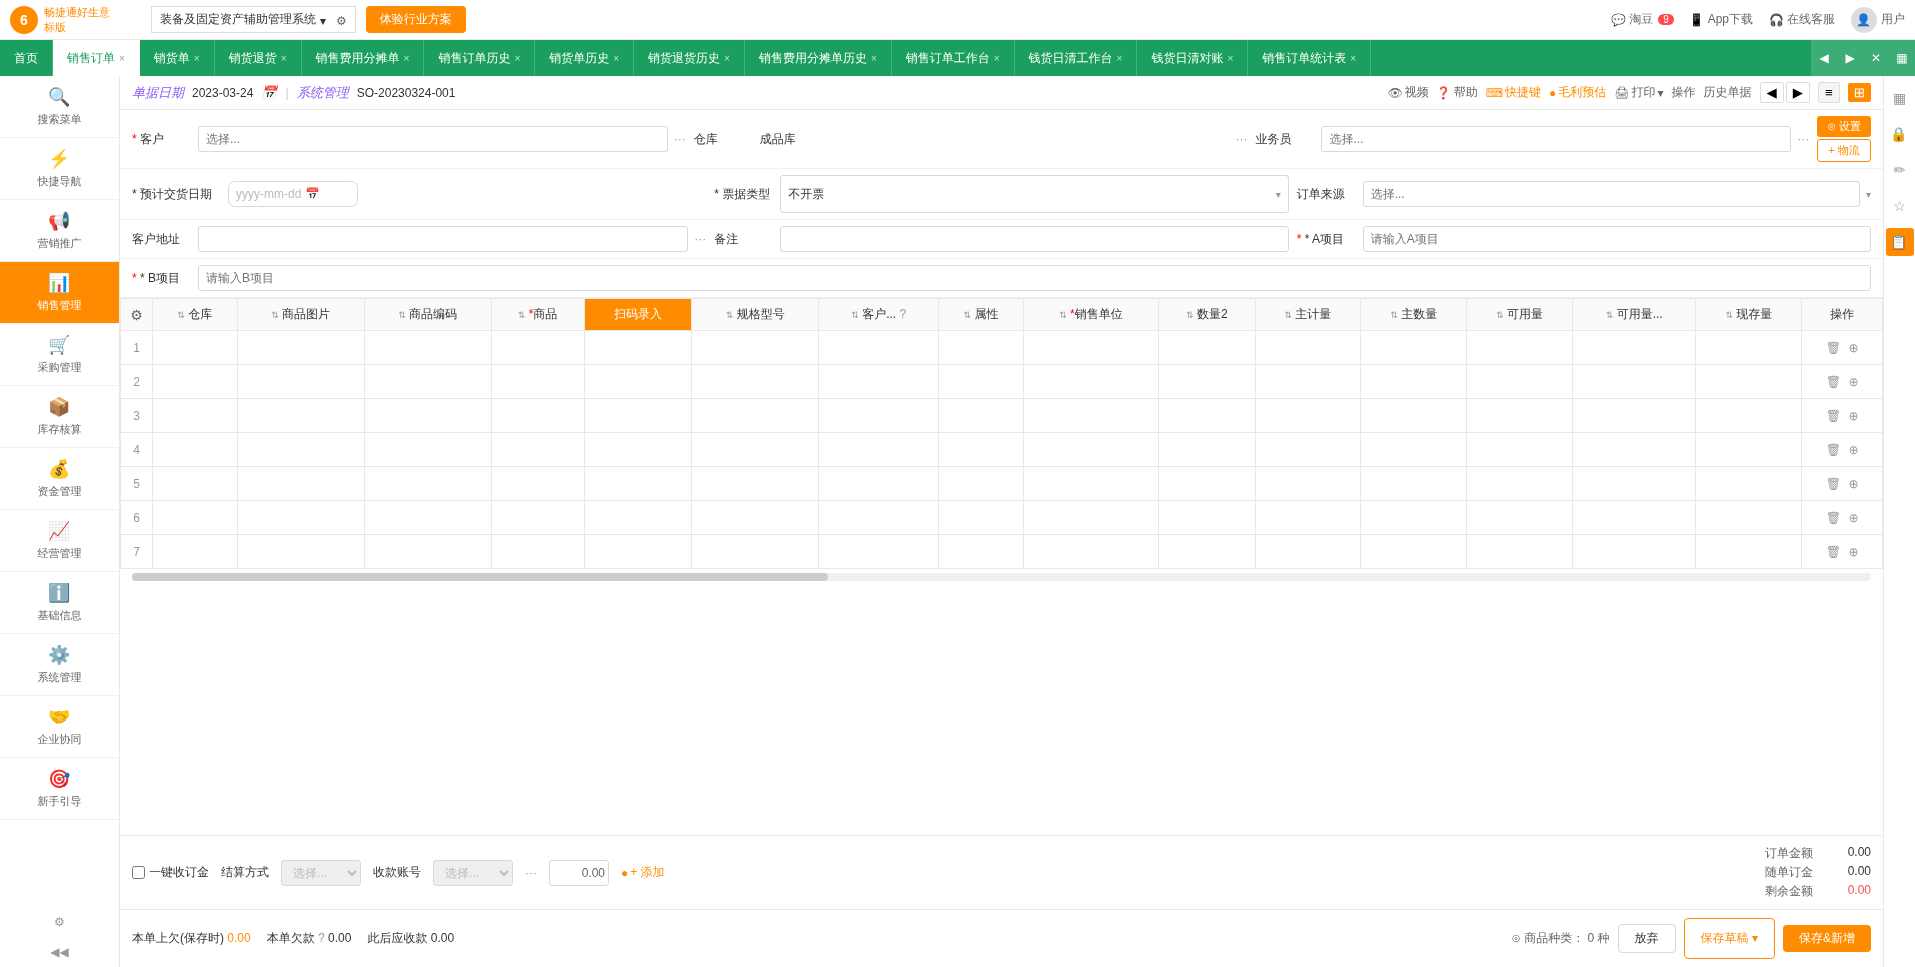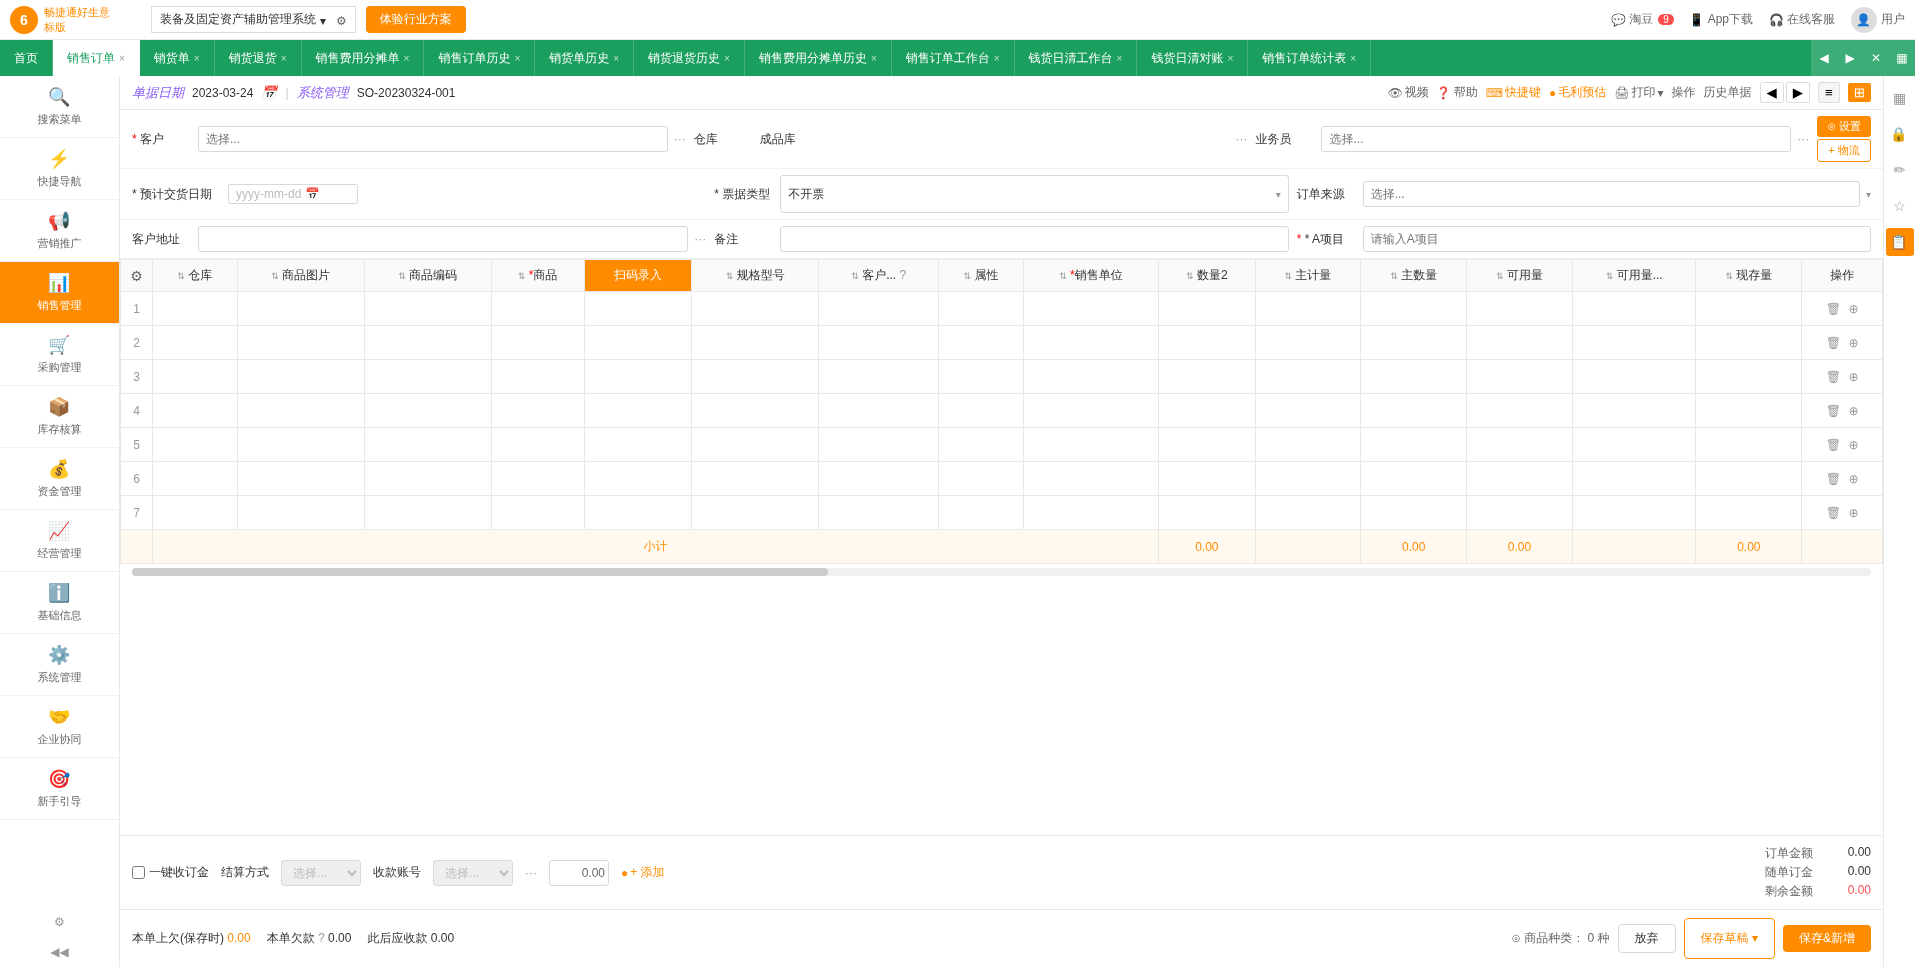--- a/index.html
+++ b/index.html
@@ -112,22 +112,22 @@
       flex: 1; border: 1px solid #d9d9d9; border-radius: 3px; padding: 3px 7px;
       font-size: 12px; color: #bbb; min-width: 80px; height: 26px; background: white;
     }
     .field-dots { color: #999; font-size: 12px; cursor: pointer; }
     .field-select {
       flex: 1; border: 1px solid #d9d9d9; border-radius: 3px; padding: 3px 7px;
       font-size: 12px; color: #333; min-width: 100px; height: 38px; background: white;
       cursor: pointer; display: flex; align-items: center; justify-content: space-between;
     }
     .date-field {
-      border: 1px solid #d9d9d9; border-radius: 2px; padding: 3px 7px;
-      font-size: 12px; color: #bbb; width: 130px; height: 20px;
+      border: 1px solid #d9d9d9; border-radius: 7px; padding: 3px 7px;
+      font-size: 12px; color: #bbb; width: 130px; height: 26px;
       display: flex; align-items: center; gap: 4px;
     }
 
     
     .detail-tabs { display: flex; border-bottom: 2px solid #ff8c00; padding: 0 12px; background: white; }
     .detail-tab { padding: 7px 14px; font-size: 13px; cursor: pointer; color: #666; }
     .detail-tab.active { color: #ff8c00; border-bottom: 2px solid #ff8c00; margin-bottom: -2px; font-weight: 500; }
 
     
     .table-wrap { overflow: auto; background: white; flex: 1; }
@@ -445,20 +445,29 @@
         </div>
         <div class="field-group">
           <span class="field-label">
             <span style="color:red;">*</span>
             <span>* A项目</span>
           </span>
           <input class="field-input" type="text" style="flex: 2 1 0%;" placeholder="请输入A项目">
         </div>
       </div>
 
+      <div class="form-row">
+        <div class="field-group">
+          <span class="field-label">
+            <span style="color:red;">*</span>
+            <span>* B项目</span>
+          </span>
+          <input class="field-input" type="text" style="flex: 2 1 0%;" placeholder="请输入B项目">
+        </div>
+      </div>
     </div>
 
 
     <div class="table-wrap">
       <table>
         <thead>
           <tr>
             <th style="width:32px;">
               <span class="col-gear">⚙</span>
             </th>
@@ -628,31 +637,20 @@
     <td></td>
     <td></td>
     <td></td>
     <td></td>
     <td></td>
     <td>
       <span style="cursor:pointer;color:#999;margin-right:4px;">🗑</span>
       <span style="cursor:pointer;color:#999;">⊕</span>
     </td>
   </tr>
-            <tr class="subtotal-row">
-  <td></td>
-  <td class="subtotal-label" colspan="9">小计</td>
-  <td>0.00</td>
-  <td></td>
-  <td>0.00</td>
-  <td>0.00</td>
-  <td></td>
-  <td>0.00</td>
-  <td></td>
-</tr>
           </tbody>
       </table>
       <div class="scrollbar-track">
         <div class="scrollbar-thumb"></div>
       </div>
     </div>
 
     <div class="bottom-bar">
       <label class="checkbox-label">
         <input type="checkbox" style="">

